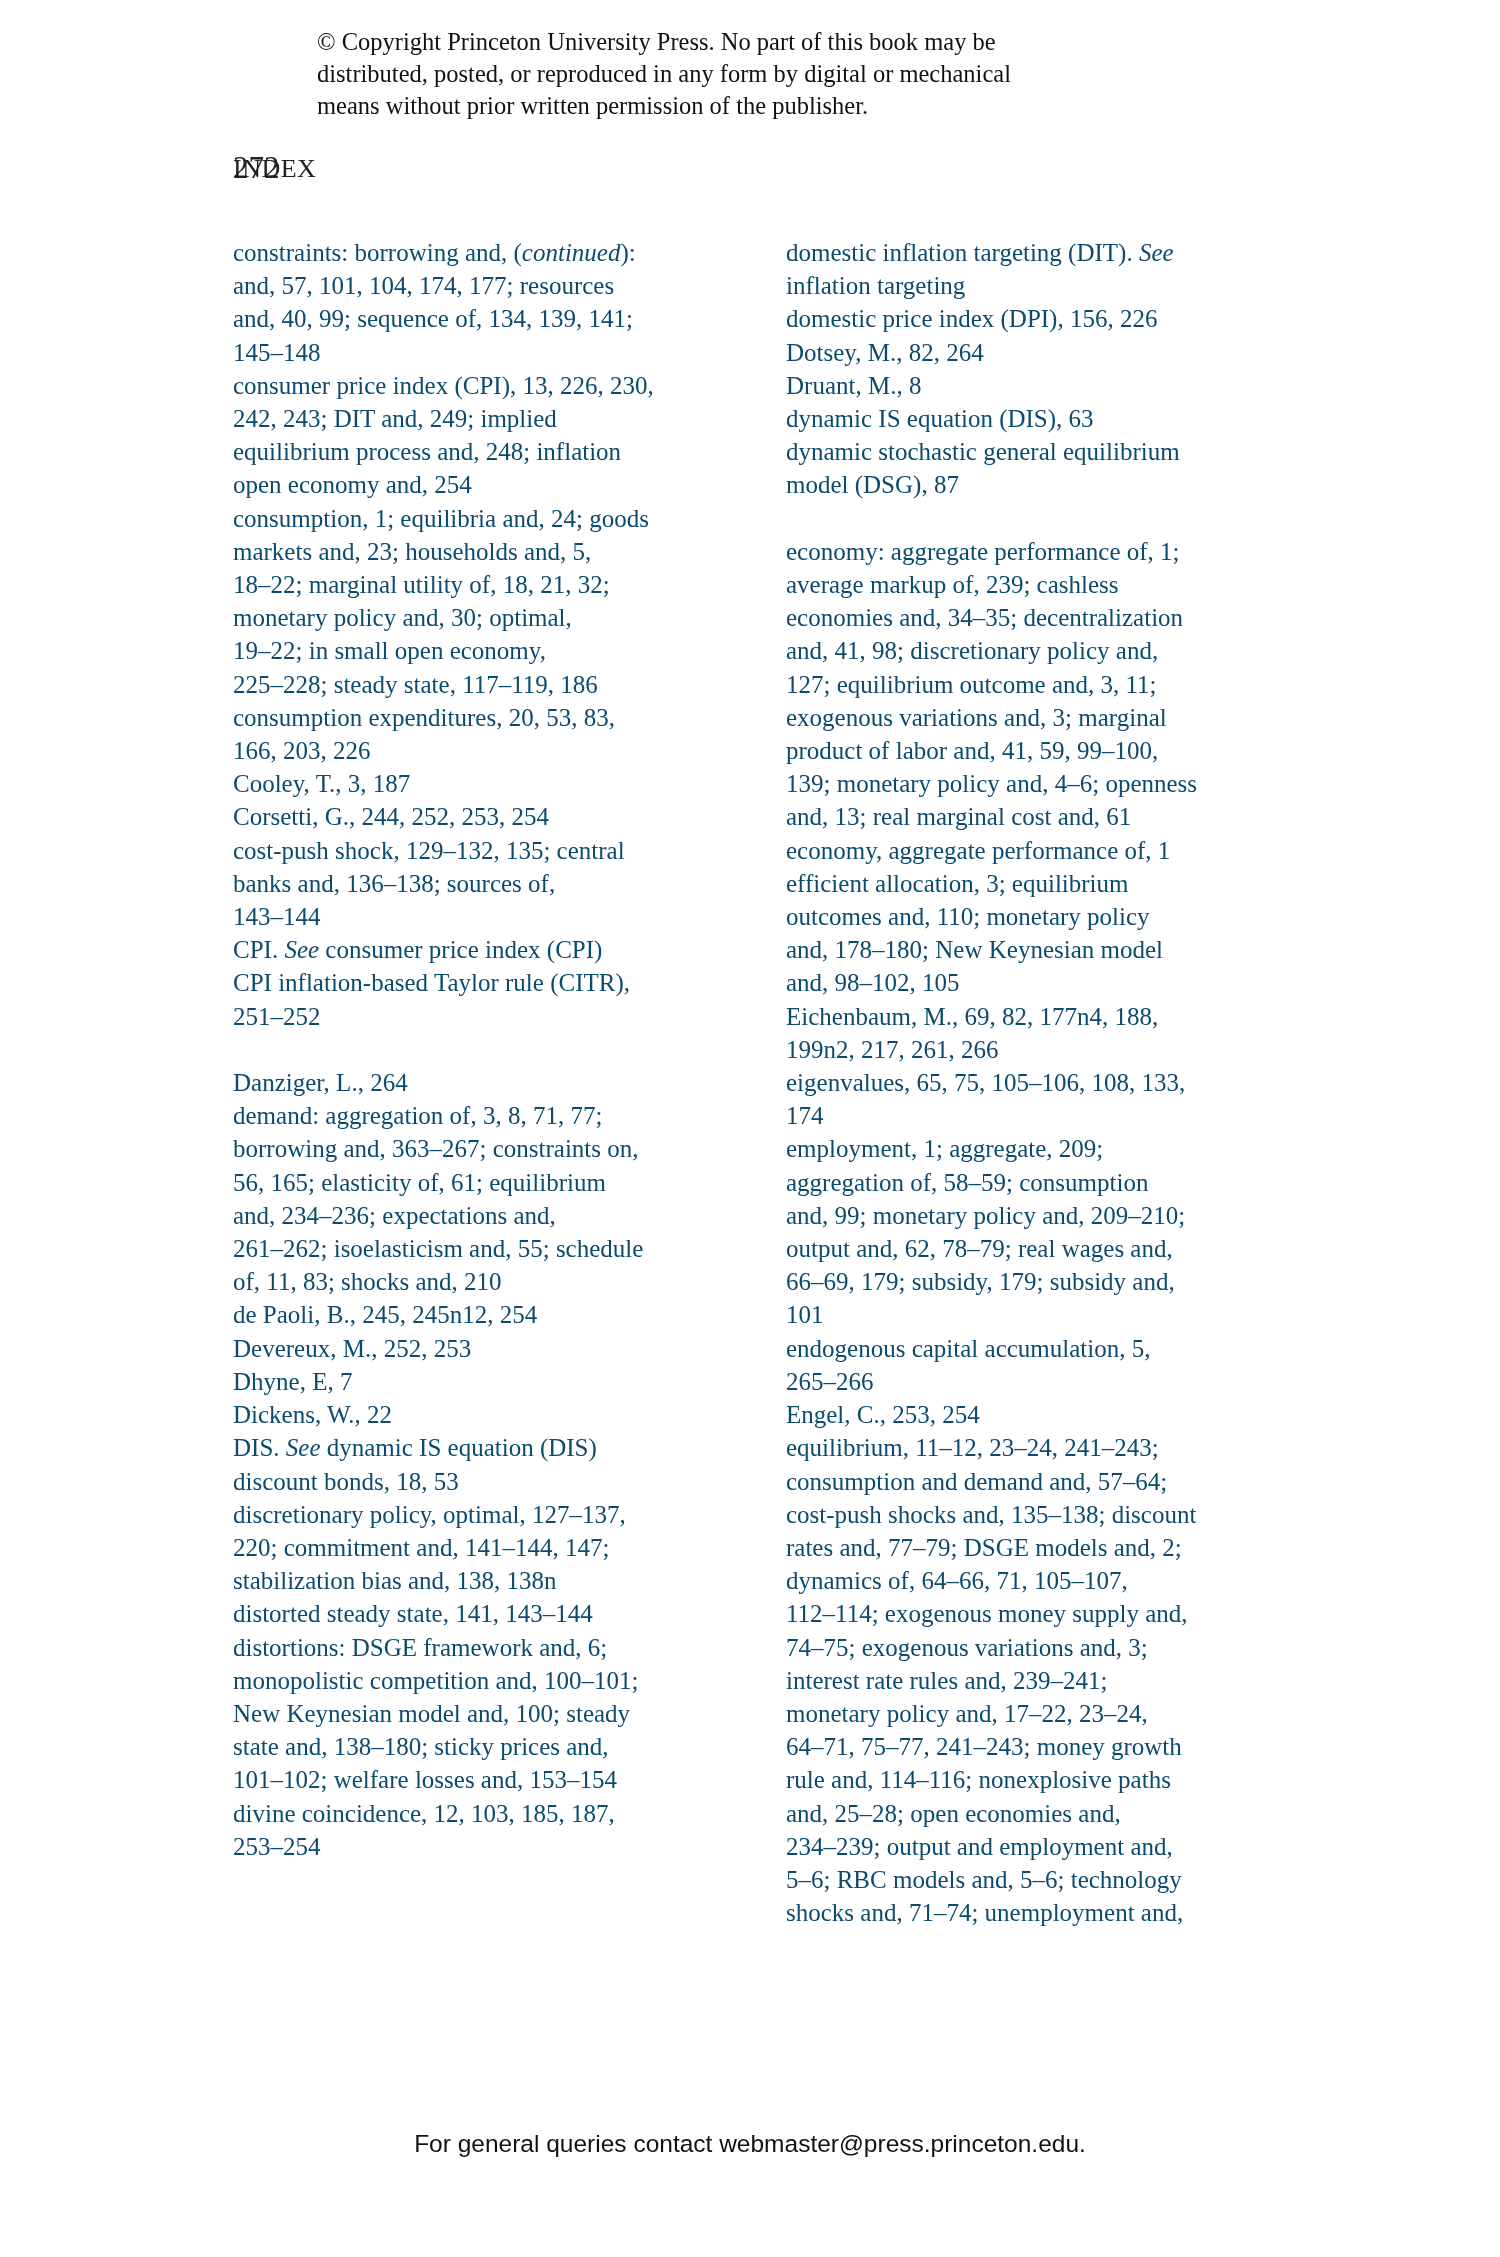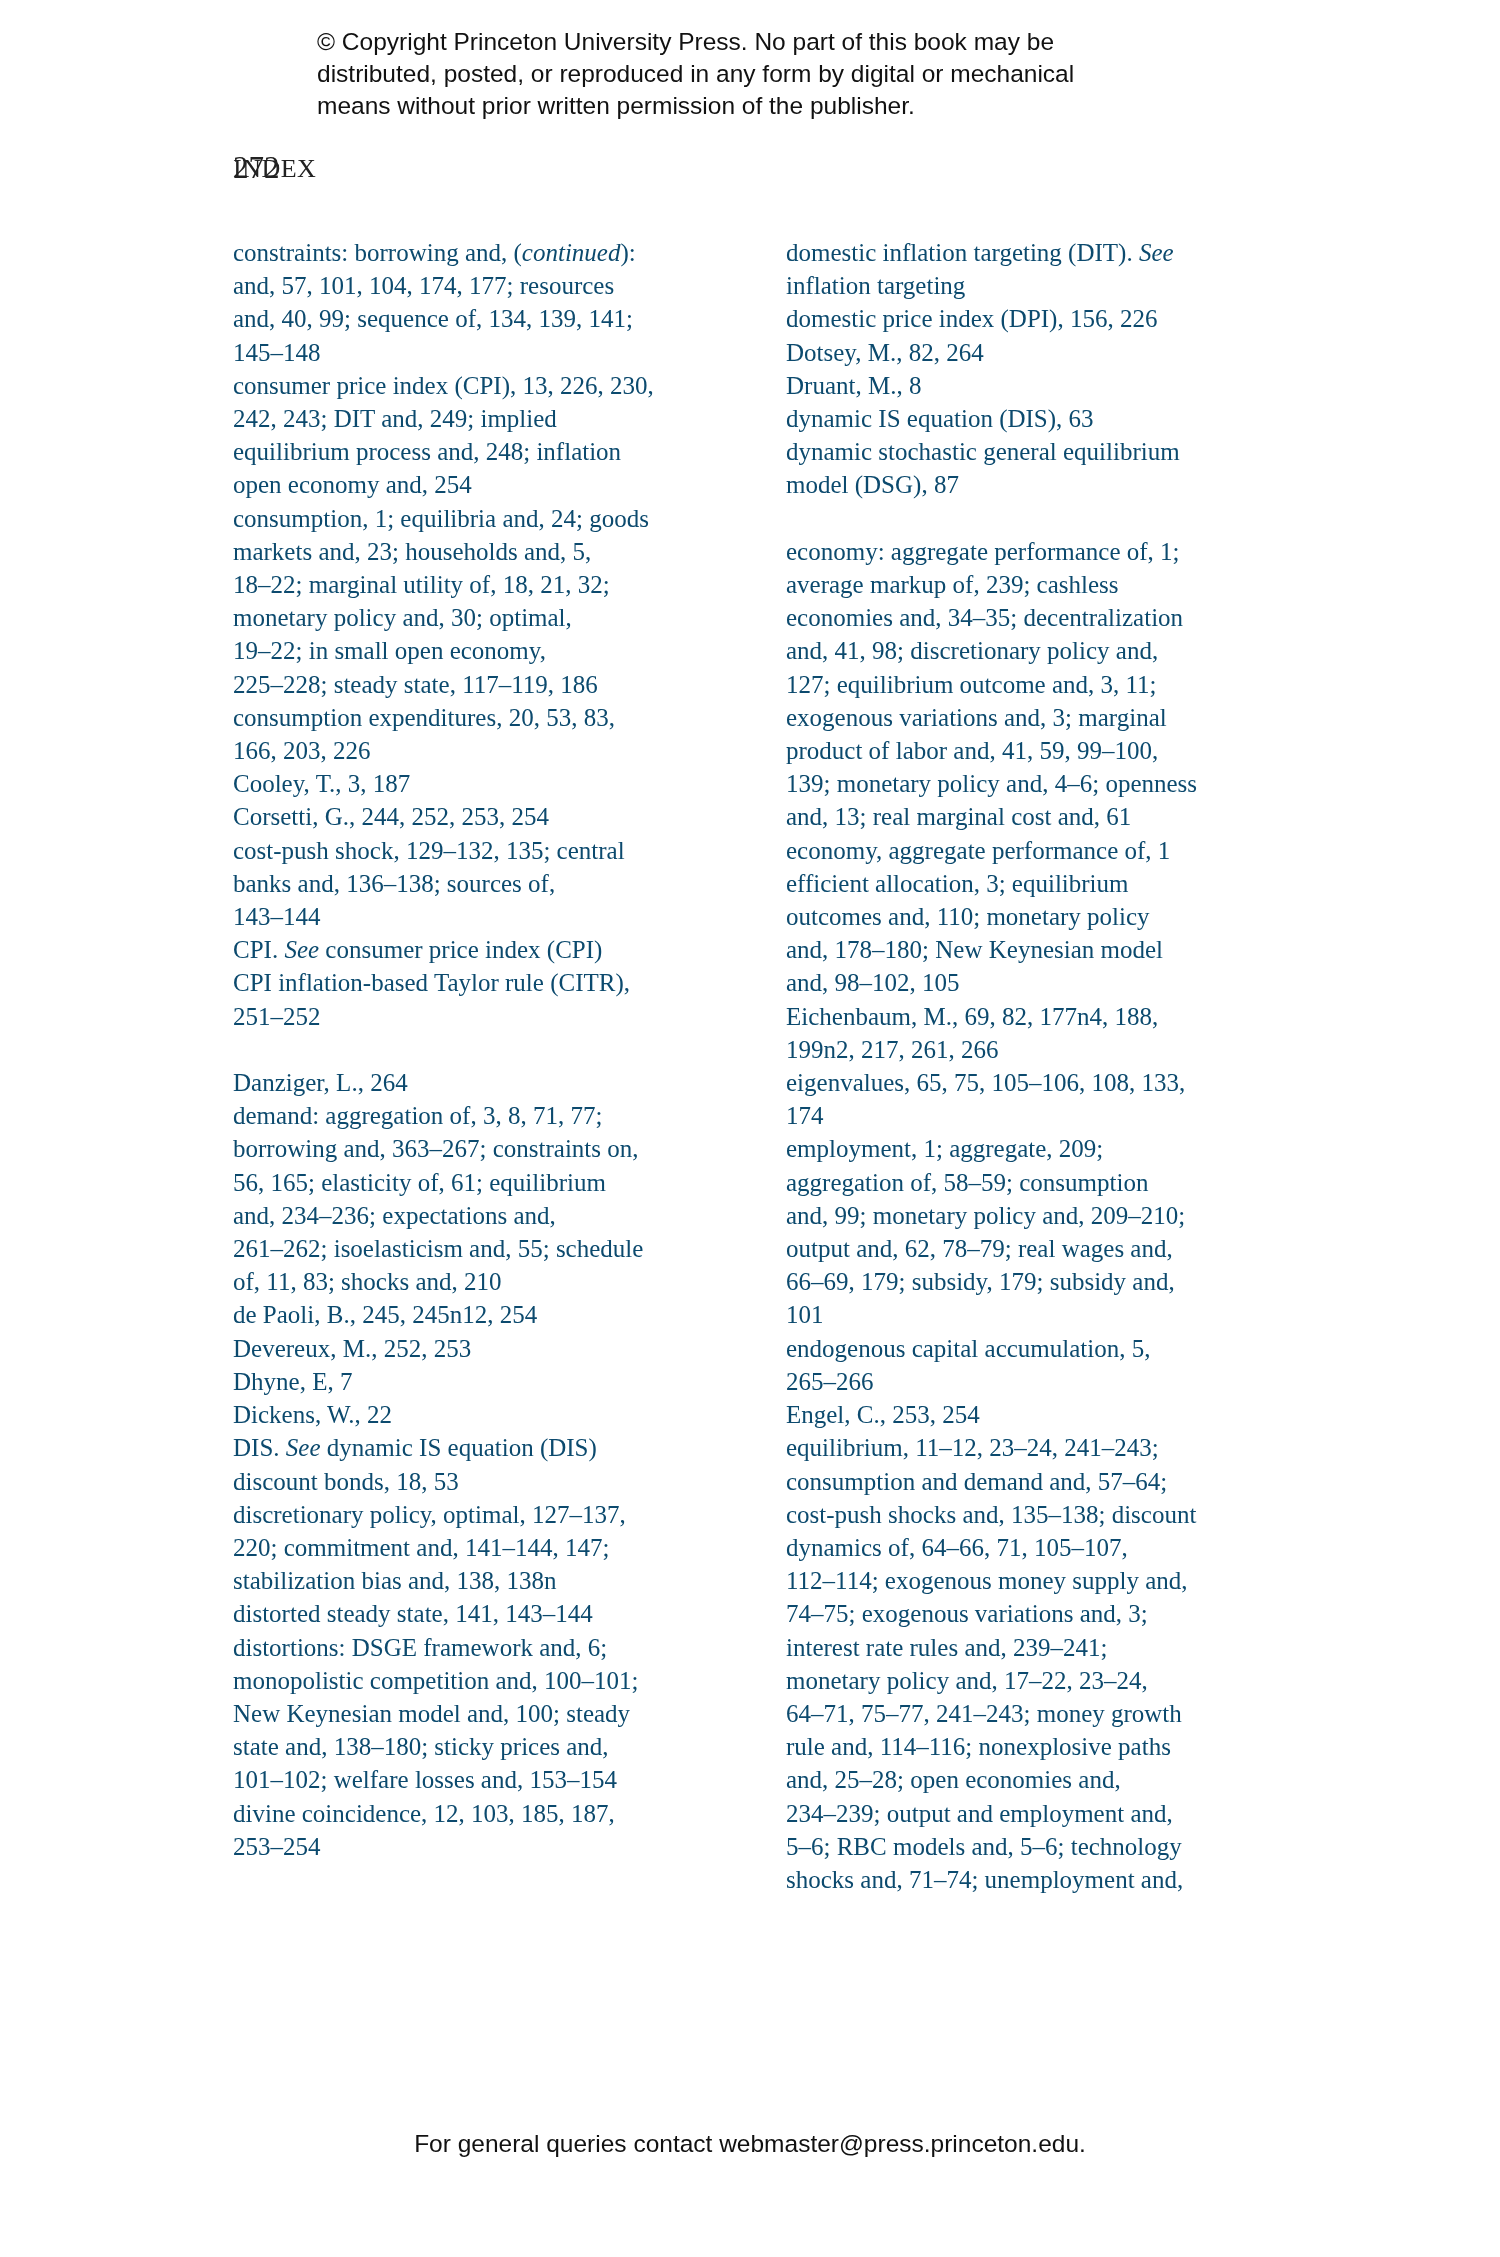--- a/index.html
+++ b/index.html
@@ -1,21 +1,21 @@
 <!DOCTYPE html>
 <html><head>
 <meta charset="utf-8">
 <style>
   html, body { margin: 0; padding: 0; background: #ffffff; }
   body { width: 1500px; height: 2257px; position: relative; overflow: hidden; color: #1a1a1a; }
   .copyright {
     position: absolute; left: 317px; top: 26px; width: 900px;
     font-family: "Liberation Sans", sans-serif; font-size: 24.5px; line-height: 32px; color: #111;
   }
-  .copyright div { white-space: nowrap; }
+  .copyright div { white-space: nowrap; font-family: Liberation Serif, serif; }
   .running-head {
     position: absolute; left: 233px; top: 150px; width: 1065px; height: 40px;
     font-family: "Liberation Serif", serif; color: #222;
   }
   .page-number { position: absolute; left: 0; top: 0; font-size: 31px; }
   .running-title { position: absolute; left: 0; right: 0; top: 4px; text-align: left; font-size: 26px; letter-spacing: 0.5px; }
   .column {
     position: absolute; top: 236px; width: 540px;
     font-family: "Liberation Serif", serif; font-size: 25px; line-height: 33.2px; color: #0c4a6e;
   }
@@ -199,20 +199,21 @@
       <div class="line">endogenous capital accumulation, 5,</div>
       <div class="line">265–266</div>
     </div>
     <div class="entry">
       <div class="line">Engel, C., 253, 254</div>
     </div>
     <div class="entry">
       <div class="line">equilibrium, 11–12, 23–24, 241–243;</div>
       <div class="line">consumption and demand and, 57–64;</div>
       <div class="line">cost-push shocks and, 135–138; discount</div>
+      <div class="line">rates and, 77–79; DSGE models and, 2;</div>
       <div class="line">dynamics of, 64–66, 71, 105–107,</div>
       <div class="line">112–114; exogenous money supply and,</div>
       <div class="line">74–75; exogenous variations and, 3;</div>
       <div class="line">interest rate rules and, 239–241;</div>
       <div class="line">monetary policy and, 17–22, 23–24,</div>
       <div class="line">64–71, 75–77, 241–243; money growth</div>
       <div class="line">rule and, 114–116; nonexplosive paths</div>
       <div class="line">and, 25–28; open economies and,</div>
       <div class="line">234–239; output and employment and,</div>
       <div class="line">5–6; RBC models and, 5–6; technology</div>

